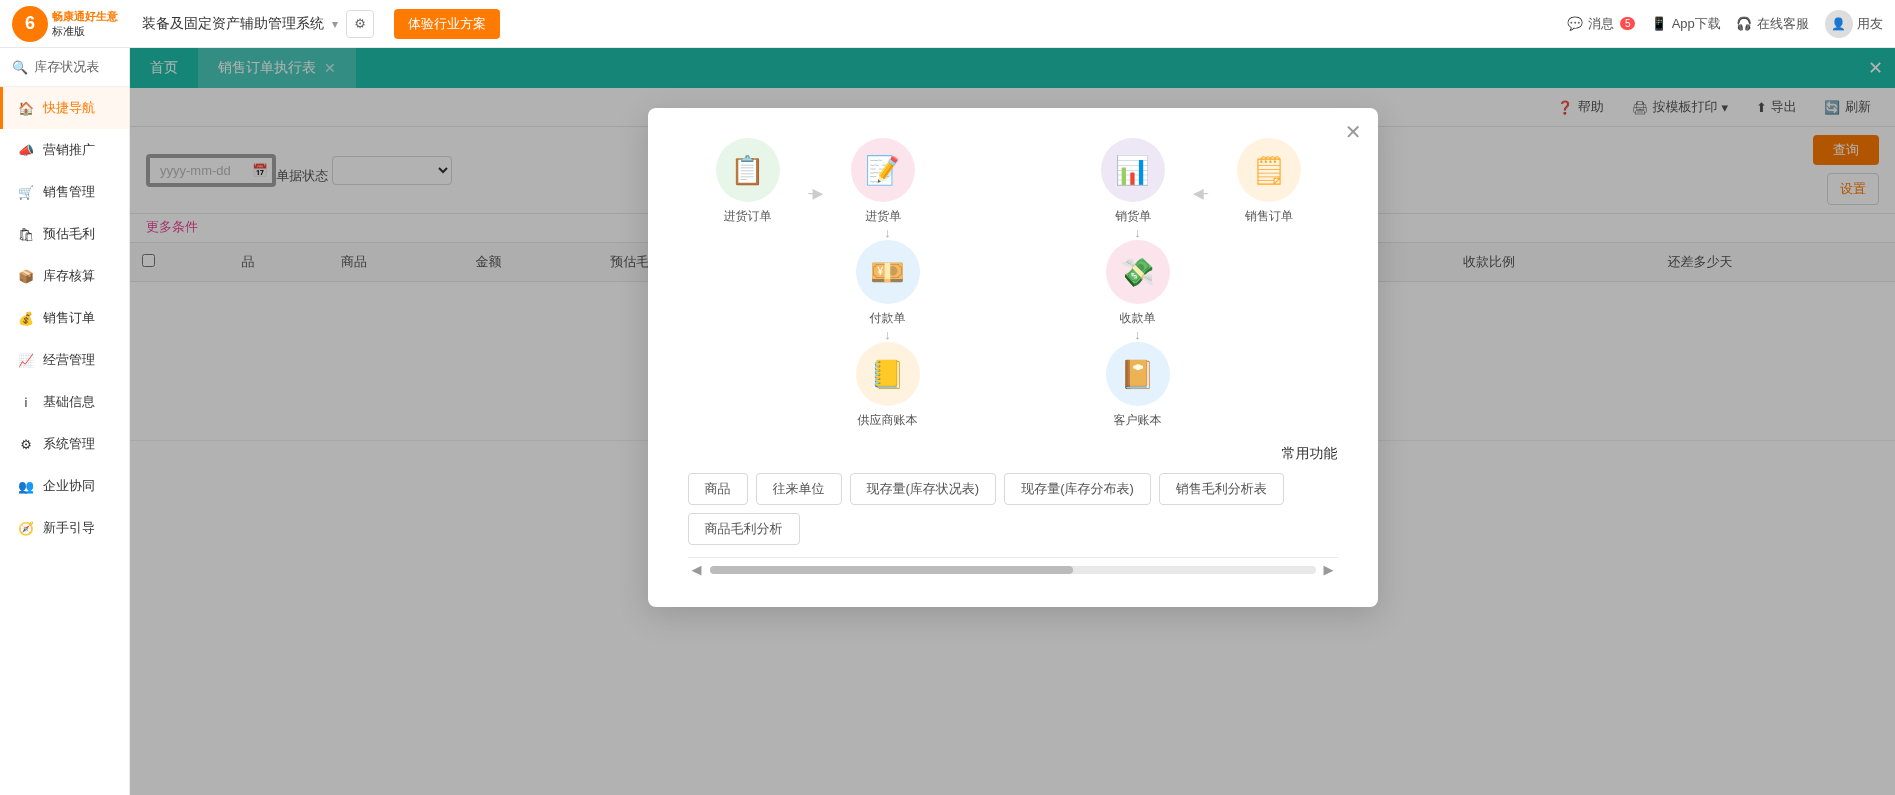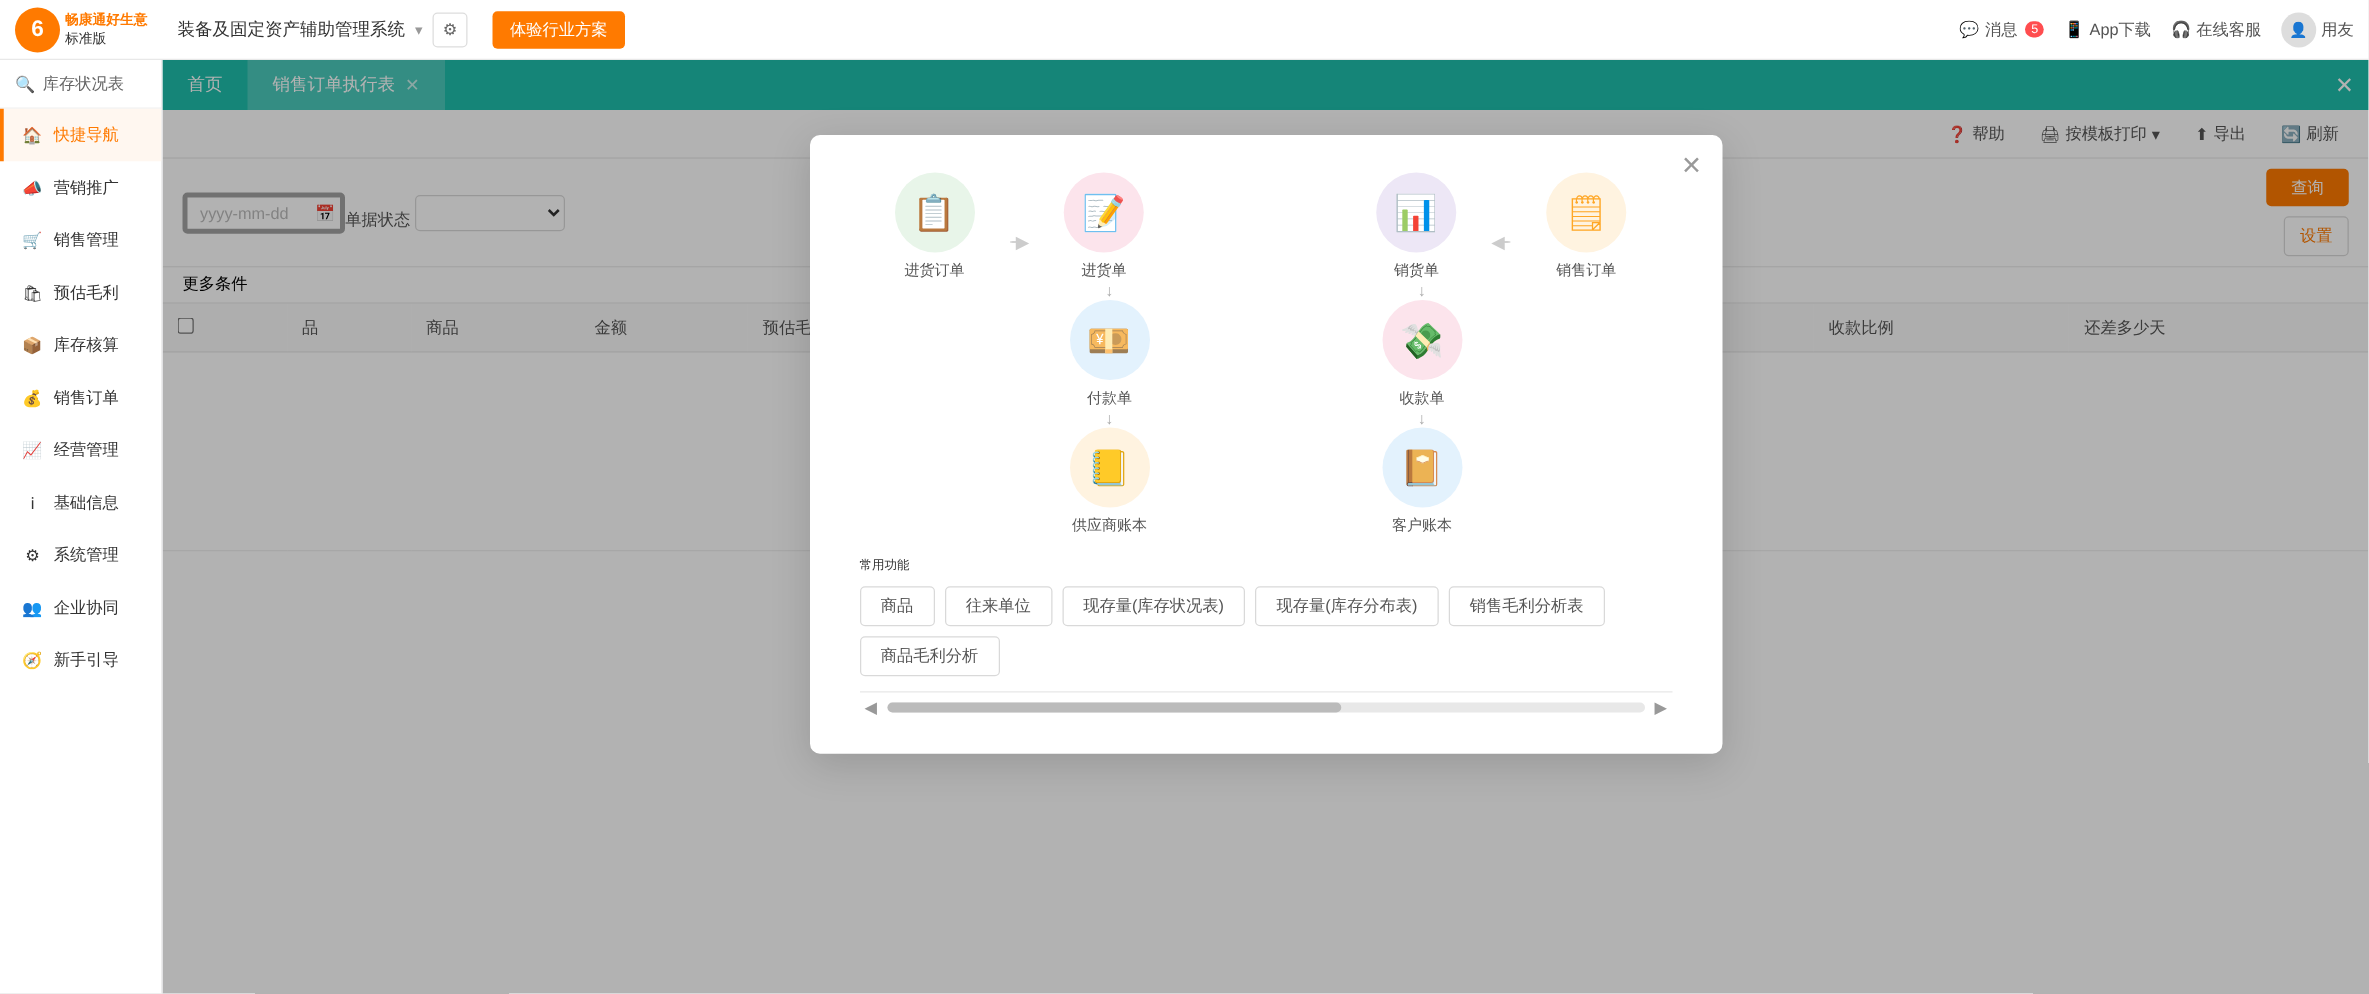--- a/index.html
+++ b/index.html
@@ -55,21 +55,21 @@
     
     .overlay { position: absolute; top: 0; left: 0; right: 0; bottom: 0; background: rgba(0,0,0,0.3); z-index: 100; display: flex; justify-content: center; align-items: flex-start; padding-top: 60px; }
     .modal { background: white; border-radius: 8px; width: 730px; max-height: 520px; overflow-y: auto; padding: 30px 40px; position: relative; box-shadow: 0 8px 32px rgba(0,0,0,0.15); }
     .modal-close { position: absolute; top: 12px; right: 16px; cursor: pointer; font-size: 20px; color: #999; }
     .flow-node { display: flex; flex-direction: column; align-items: center; width: 120px; }
     .flow-circle { width: 64px; height: 64px; border-radius: 50%; display: flex; align-items: center; justify-content: center; font-size: 28px; margin-bottom: 6px; }
     .flow-label { font-size: 12px; color: #555; text-align: right; }
 
     
     .common-func { margin-top: 16px; }
-    .common-func-title { font-size: 10px; color: #333; margin-bottom: 10px; font-weight: 500; }
+    .common-func-title { font-size: 14px; color: #333; margin-bottom: 10px; font-weight: 500; text-align: right; }
     .func-buttons { display: flex; flex-wrap: wrap; gap: 8px; margin-bottom: 8px; }
     .func-btn { border: 1px solid #d9d9d9; border-radius: 4px; padding: 6px 16px; font-size: 13px; color: #555; cursor: pointer; background: white; }
 
     
     .scroll-bar { display: flex; align-items: center; margin-top: 12px; padding-top: 4px; border-top: 1px solid #e8e8e8; }
     .scroll-track { flex: 1; height: 8px; background: #e8e8e8; border-radius: 4px; margin: 0 4px; }
     .scroll-thumb { width: 60%; height: 100%; background: #bbb; border-radius: 4px; }
     .scroll-arrow { color: #999; cursor: pointer; padding: 0 4px; }
   </style>
 </head>
@@ -210,21 +210,21 @@
             <option value=""></option>
           </select>
         </div>
         <div style="display:flex; flex-direction:column; align-items:flex-end; gap:4px; margin-left:auto;">
           <button class="search-btn">查询</button>
           <button class="settings-btn">设置</button>
         </div>
       </div>
 
       <div style="background:white; padding: 4px 16px 6px; border-bottom: 1px solid #e8e8e8;">
-        <span style="color:#000000; cursor:pointer; font-size:13px;">更多条件</span>
+        <span style="color:#ec4899; cursor:pointer; font-size:13px;">更多条件</span>
       </div>
 
       <div class="table-wrapper">
         <table class="table">
           <thead>
             <tr>
               <th><input type="checkbox" style=""></th>
               <th>品</th>
               <th>商品</th>
               <th>金额</th>

